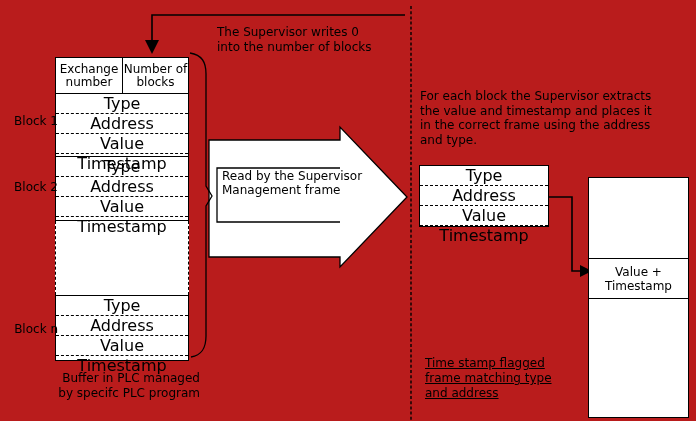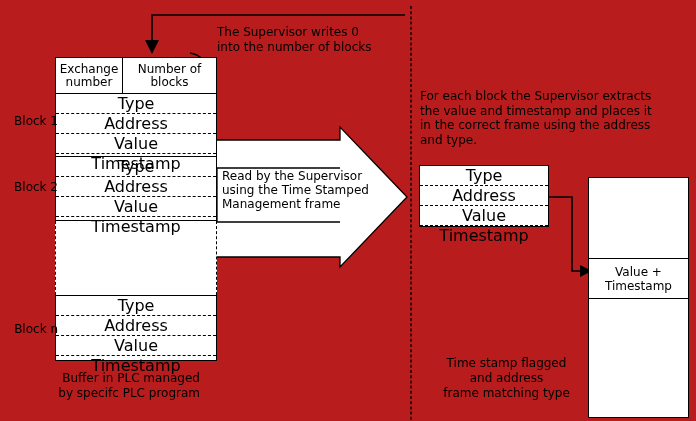--- a/index.html
+++ b/index.html
@@ -3,21 +3,21 @@
 <meta charset="utf-8">
 <style>
   html,body{margin:0;padding:0;background:#fff;}
   #stage{
     position:relative;width:696px;height:421px;background:#b91c1c;overflow:hidden;
     font-family:"DejaVu Sans","Liberation Sans",sans-serif;color:#000;
   }
   #lines{position:absolute;left:0;top:0;}
   .txt{position:absolute;font-size:12px;line-height:14.5px;}
   .txt div{white-space:nowrap;}
-  .right{text-align:center;}
+  .right{text-align:left;text-decoration:underline;}
   .center{text-align:right;}
   
   .tbl{position:absolute;box-sizing:border-box;background:#fff;}
   .tbl *{box-sizing:border-box;}
   .bt-header{display:flex;height:37px;border:1px solid #000;}
   .bt-header .cell{display:flex;align-items:center;justify-content:center;
     text-align:center;font-size:12px;line-height:13px;height:100%;}
   .bt-header .c1{width:67px;border-right:1px solid #000;}
   .bt-header .c2{flex:1;}
   .bt-block{display:flex;flex-direction:column;
@@ -61,21 +61,21 @@
 
     <path d="M548,197 H572 V271 H580" fill="none" stroke="#000" stroke-width="1.6"></path>
     <polygon points="580,265 580,277 592,271" fill="#000"></polygon>
   </svg>
 
   <div class="txt" style="left:217px;top:25px;">
     <div>The Supervisor writes 0</div>
     <div>into the number of blocks</div>
   </div>
 
-  <div class="tbl" style="left:55px;top:57px;width:162px;">
+  <div class="tbl" style="left:55px;top:57px;width:134px;">
     <div class="bt-header">
       <div class="cell c1">Exchange number</div>
       <div class="cell c2">Number of blocks</div>
     </div>
     <div class="bt-block" style="height:63px;">
       <div class="bt-row">Type</div>
       <div class="bt-row">Address</div>
       <div class="bt-row">Value</div>
       <div class="bt-row">Timestamp</div>
     </div>
@@ -98,21 +98,20 @@
   <div class="label" style="top:180px;">Block 2</div>
   <div class="label" style="top:322px;">Block n</div>
 
   <div class="txt center" style="left:35px;top:371px;width:165px;line-height:15px;">
     <div>Buffer in PLC managed</div>
     <div>by specifc PLC program</div>
   </div>
 
   <div class="txt" id="big-arrow-label">
     <div>Read by the Supervisor</div>
-    <div>using the Time Stamped</div>
     <div>Management frame</div>
   </div>
 
   <div class="txt" style="left:420px;top:89px;">
     <div>For each block the Supervisor extracts</div>
     <div>the value and timestamp and places it</div>
     <div>in the correct frame using the address</div>
     <div>and type.</div>
   </div>
 
@@ -127,17 +126,17 @@
     <div class="fb-top"></div>
     <div class="fb-mid">
       <div>Value +</div>
       <div>Timestamp</div>
     </div>
     <div class="fb-bottom"></div>
   </div>
 
   <div class="txt right" style="left:425px;top:356px;width:163px;line-height:15px;">
     <div>Time stamp flagged</div>
+    <div>frame matching type</div>
     <div>and address</div>
-    <div>frame matching type</div>
   </div>
 
 </div>
 
 </body></html>

